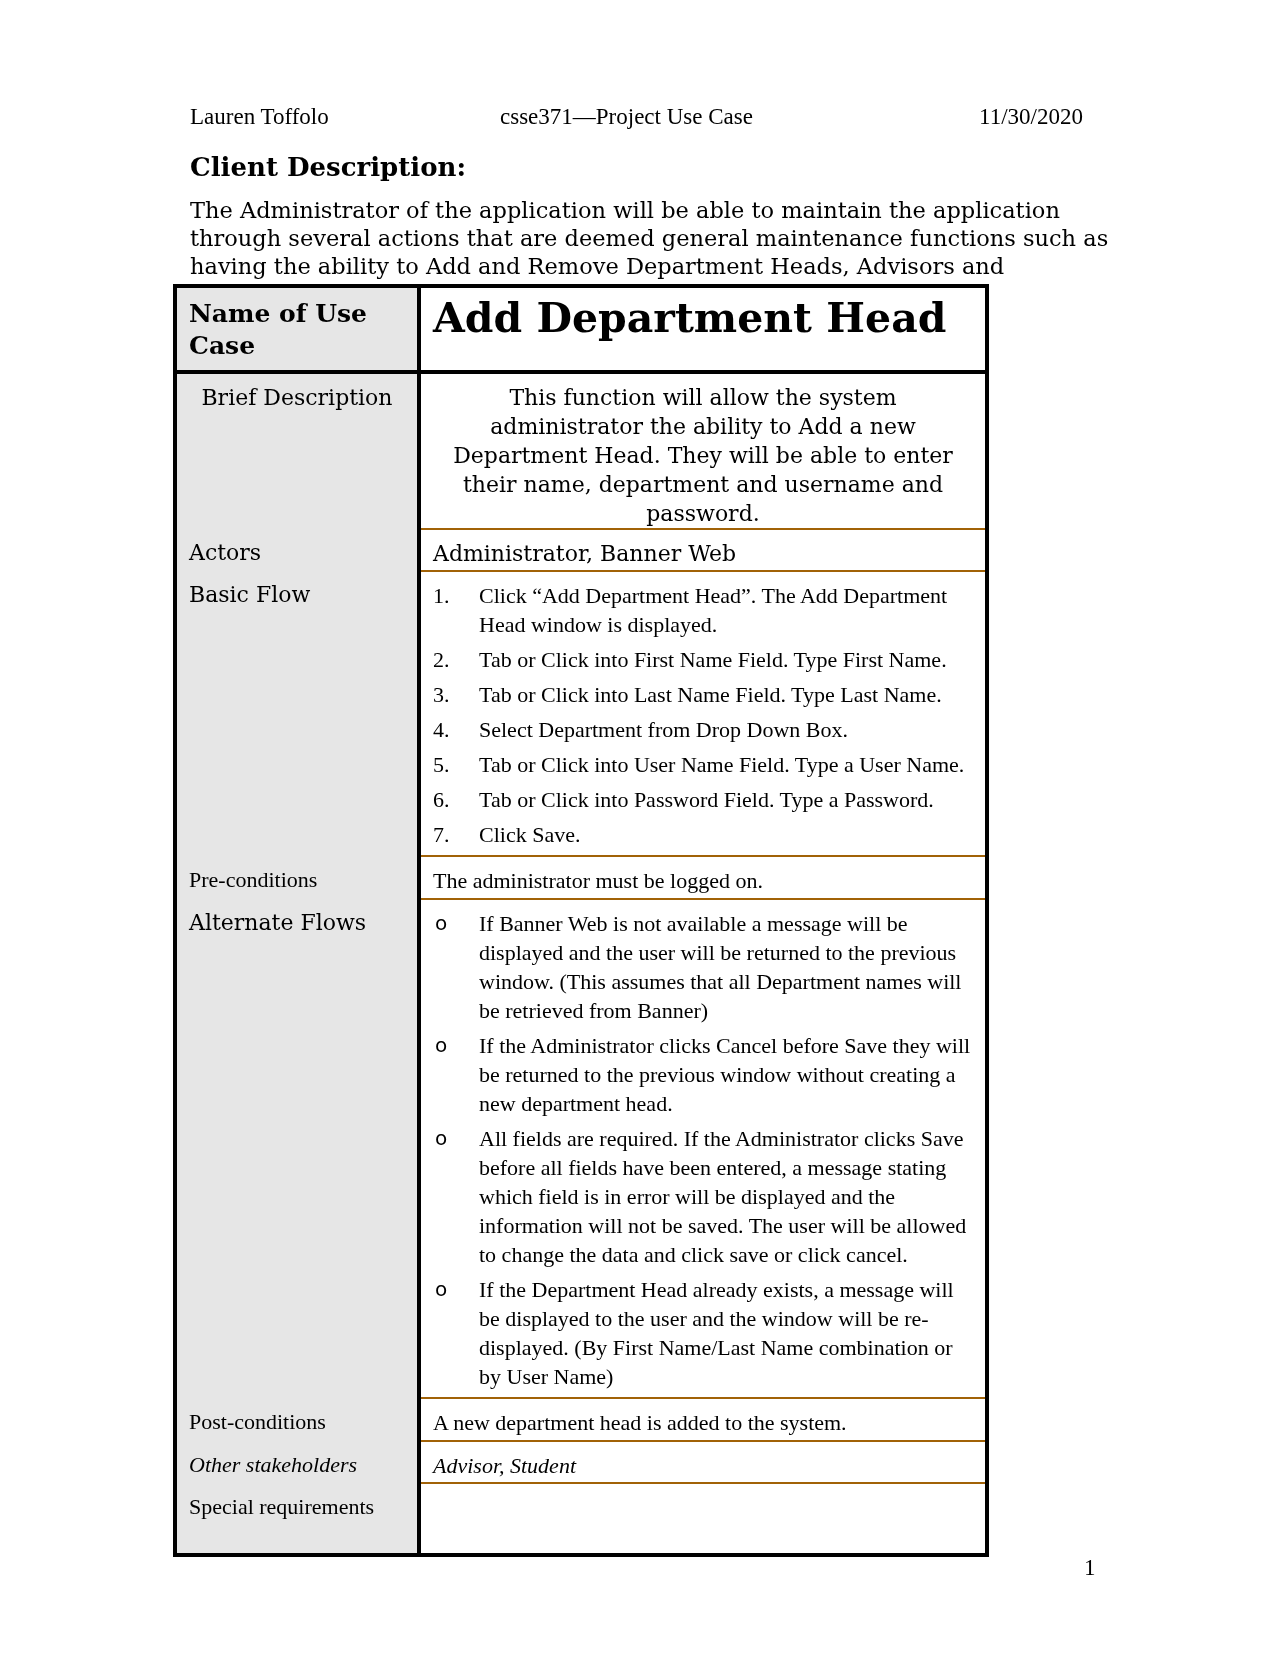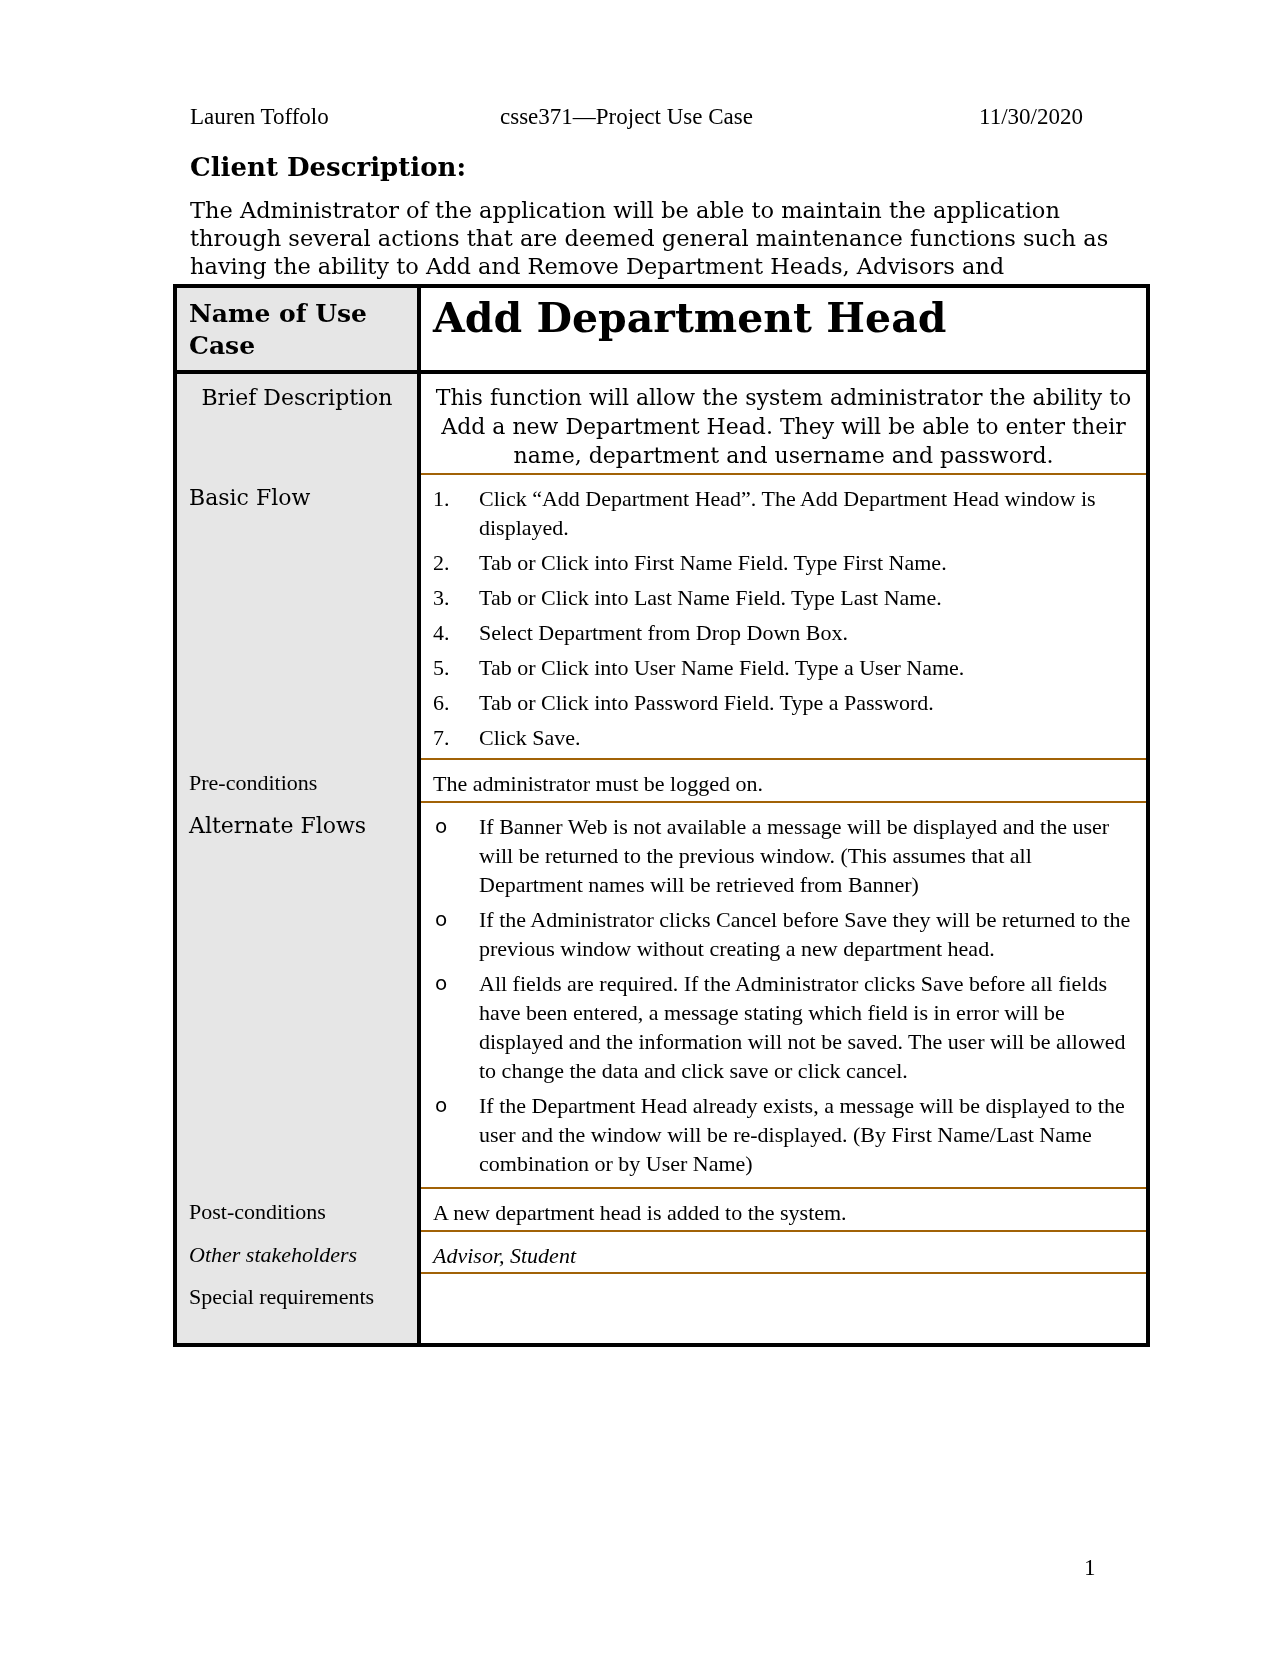--- a/index.html
+++ b/index.html
@@ -10,21 +10,21 @@
   .page-header { position: absolute; top: 76px; left: 190px; width: 900px; height: 30px; font-size: 23px; }
   .page-header span { position: absolute; top: 0; white-space: nowrap; margin-top: 28px; }
   .hdr-author { left: 0; }
   .hdr-title { left: 310px; }
   .hdr-date { left: 789px; }
 
   .section-title { position: absolute; top: 152px; left: 190px; font-size: 26px; font-weight: bold; }
   .section-body { position: absolute; top: 196px; left: 190px; width: 920px; font-size: 22.5px; line-height: 28px; }
 
   table.usecase {
-    position: absolute; top: 284px; left: 173px; width: 977px;
+    position: absolute; top: 284px; left: 173px; width: 816px;
     border-collapse: collapse; table-layout: fixed;
     border: 4px solid #000;
   }
   table.usecase td { vertical-align: top; padding: 0; }
   td.label { width: 216px; background: #e6e6e6; border-right: 4px solid #000;
              padding: 9px 12px 0 12px !important; font-size: 22px; line-height: 29px; }
   td.value { padding: 9px 12px 0 12px !important; font-size: 22px; line-height: 29px; border-bottom: 2px solid #a16207; }
   tr.head td { border-bottom: 4px solid #000; }
   tr.head td.label { font-weight: bold; font-size: 25px; line-height: 32px; padding-top: 10px !important; }
   tr.head td.value { font-weight: bold; font-size: 41px; line-height: 40px; padding-top: 10px !important; }
@@ -51,20 +51,24 @@
 
 <table class="usecase dserif">
   <tbody>
       <tr class="head" style="height:86px;">
     <td class="label">Name of Use Case</td>
     <td class="value">Add Department Head</td>
   </tr>
   <tr style="height:102px;text-align:center;">
     <td class="label">Brief Description</td>
     <td class="value">This function will allow the system administrator the ability to Add a new Department Head.  They will be able to enter their name, department and username and password.</td>
+  </tr>
+  <tr style="height:42px;">
+    <td class="label">Actors</td>
+    <td class="value">Administrator, Banner Web</td>
   </tr>
   <tr style="height:283px;">
     <td class="label">Basic Flow</td>
     <td class="value">
       <ol class="flow serif">
         <li><span class="num">1.</span><span>Click “Add Department Head”.  The Add Department Head window is displayed.</span></li>
         <li><span class="num">2.</span><span>Tab or Click into First Name Field.  Type First Name.</span></li>
         <li><span class="num">3.</span><span>Tab or Click into Last Name Field.  Type Last Name.</span></li>
         <li><span class="num">4.</span><span>Select Department from Drop Down Box.</span></li>
         <li><span class="num">5.</span><span>Tab or Click into User Name Field.  Type a User Name.</span></li>

